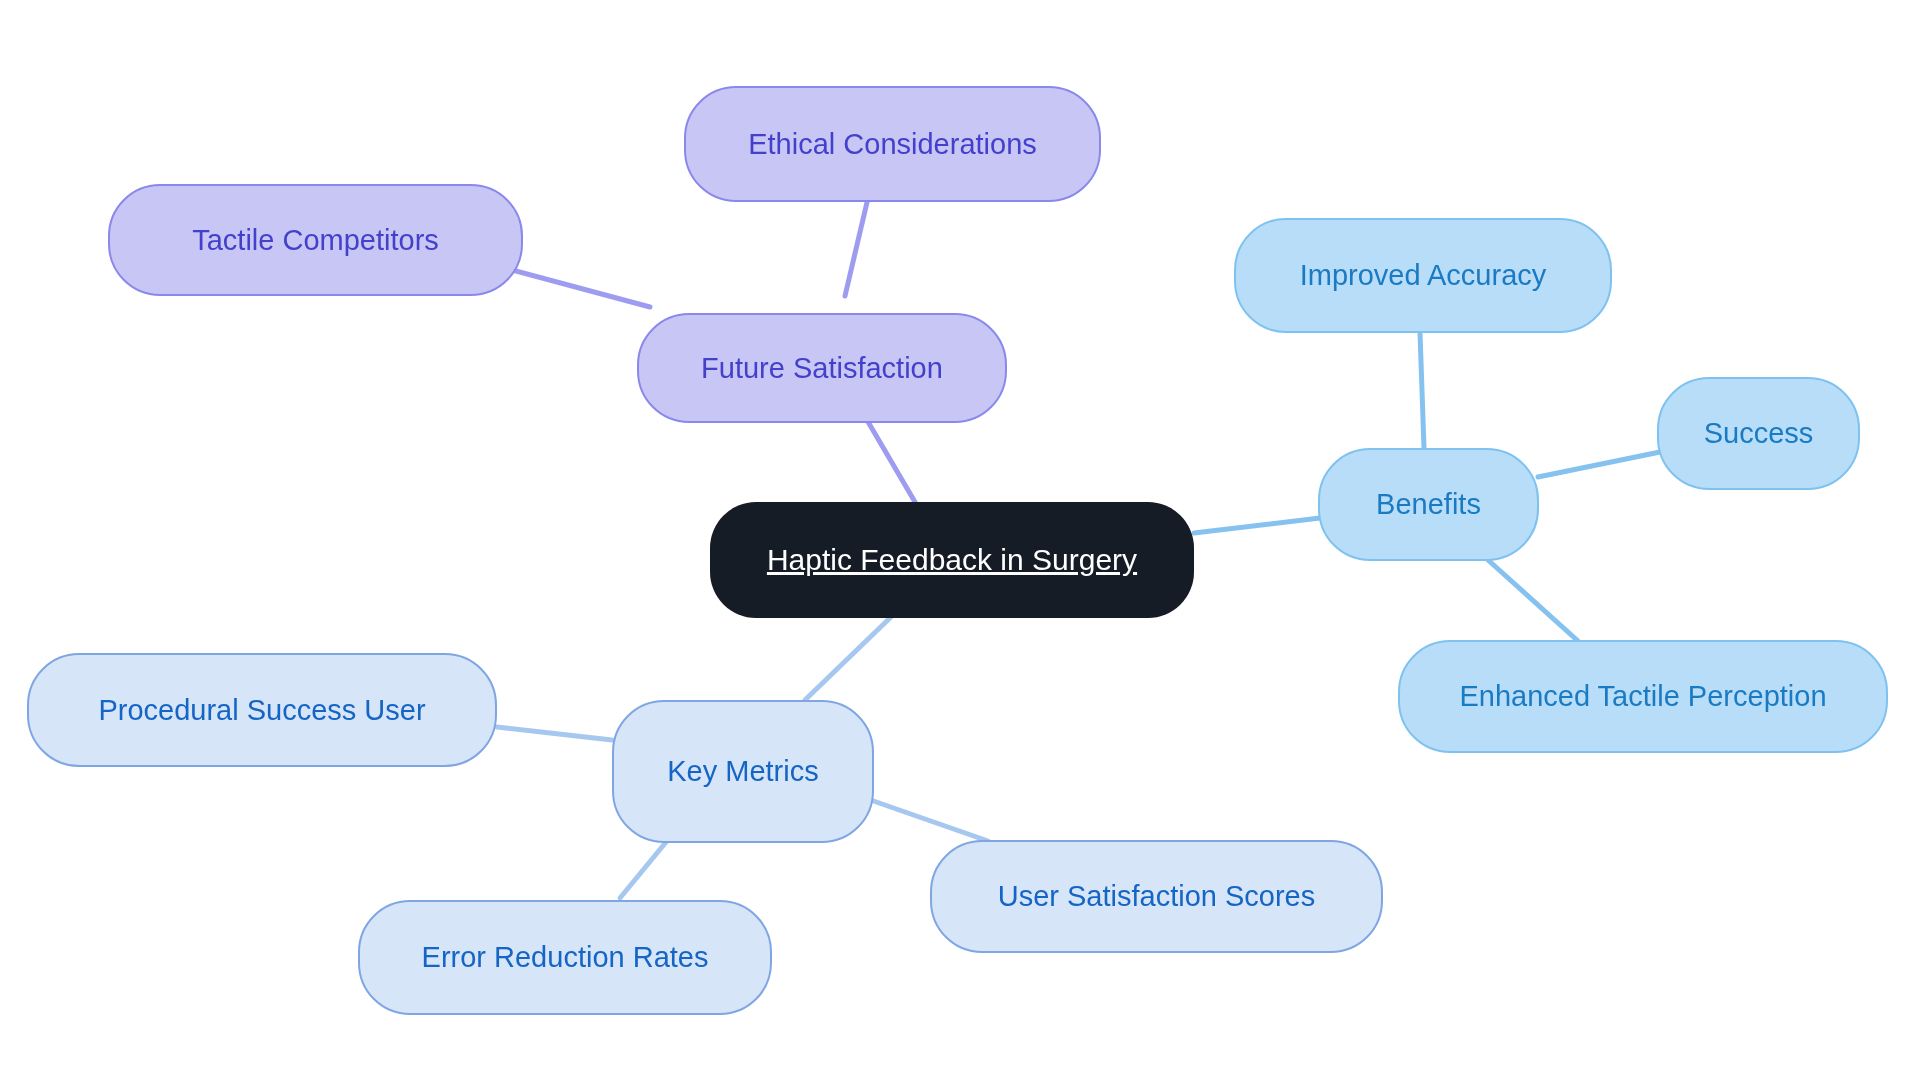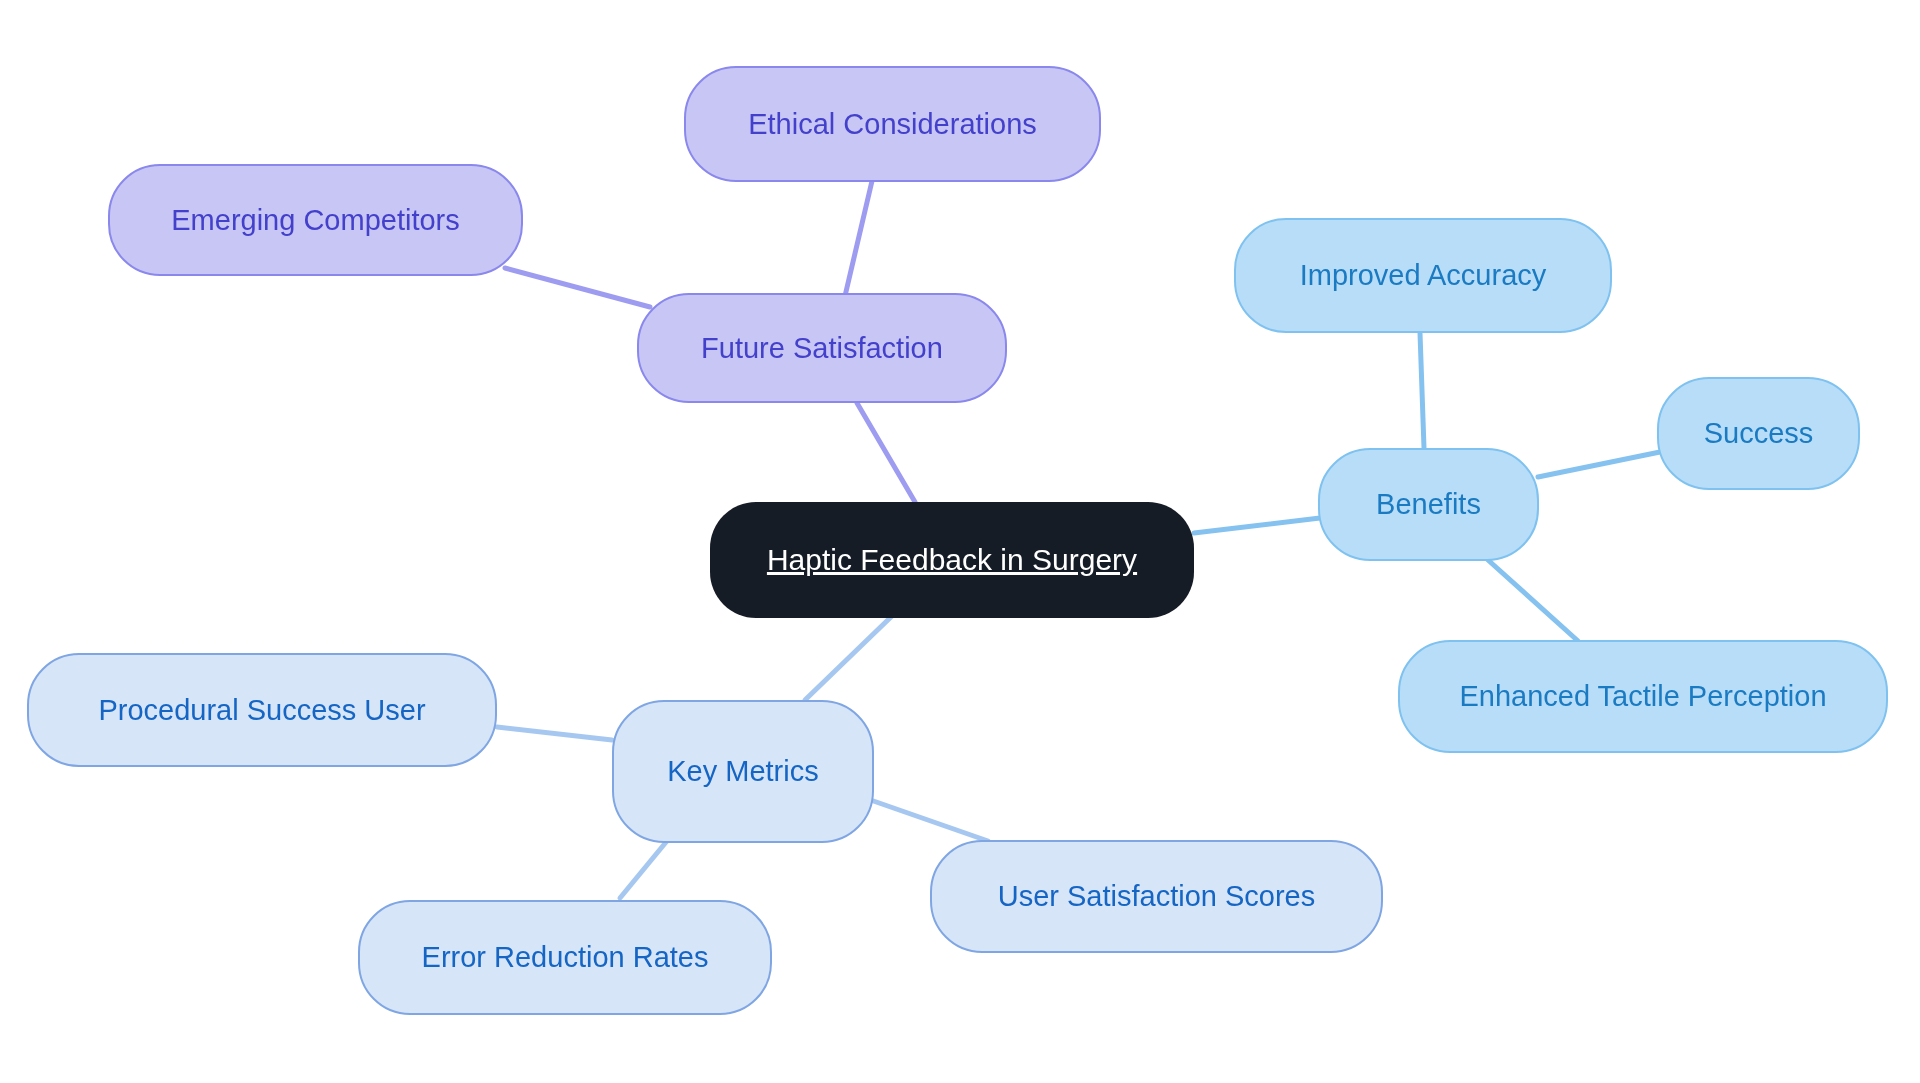--- a/index.html
+++ b/index.html
@@ -42,20 +42,21 @@
     background: var(--central-fill, #151c26);
     color: var(--central-text, #ffffff);
     border-radius: 46px;
     font-size: 30px;
   }
   .node.purple {
     background: var(--purple-fill, #c8c6f4);
     border: 2px solid var(--purple-border, #8a88ec);
     color: var(--purple-text, #4340cc);
     border-radius: 52px;
+    margin-top: 20px;
   }
   .node.blue {
     background: var(--blue-fill, #b7ddf8);
     border: 2px solid var(--blue-border, #7fc2ef);
     color: var(--blue-text, #1a7ac2);
     border-radius: 52px;
   }
   .node.pale {
     background: var(--pale-fill, #d6e5f8);
     border: 2px solid var(--pale-border, #7fa6e3);
@@ -100,21 +101,21 @@
     <span>Haptic Feedback in Surgery</span>
   </div>
 
   <div class="node purple n-future">
     <span>Future Satisfaction</span>
   </div>
   <div class="node purple n-ethical">
     <span>Ethical Considerations</span>
   </div>
   <div class="node purple n-emerging">
-    <span>Emerging Competitors</span>
+    <span>Tactile Competitors</span>
   </div>
 
   <div class="node blue n-benefits">
     <span>Benefits</span>
   </div>
   <div class="node blue n-accuracy">
     <span>Improved Accuracy</span>
   </div>
   <div class="node blue n-safety">
     <span>Success</span>

